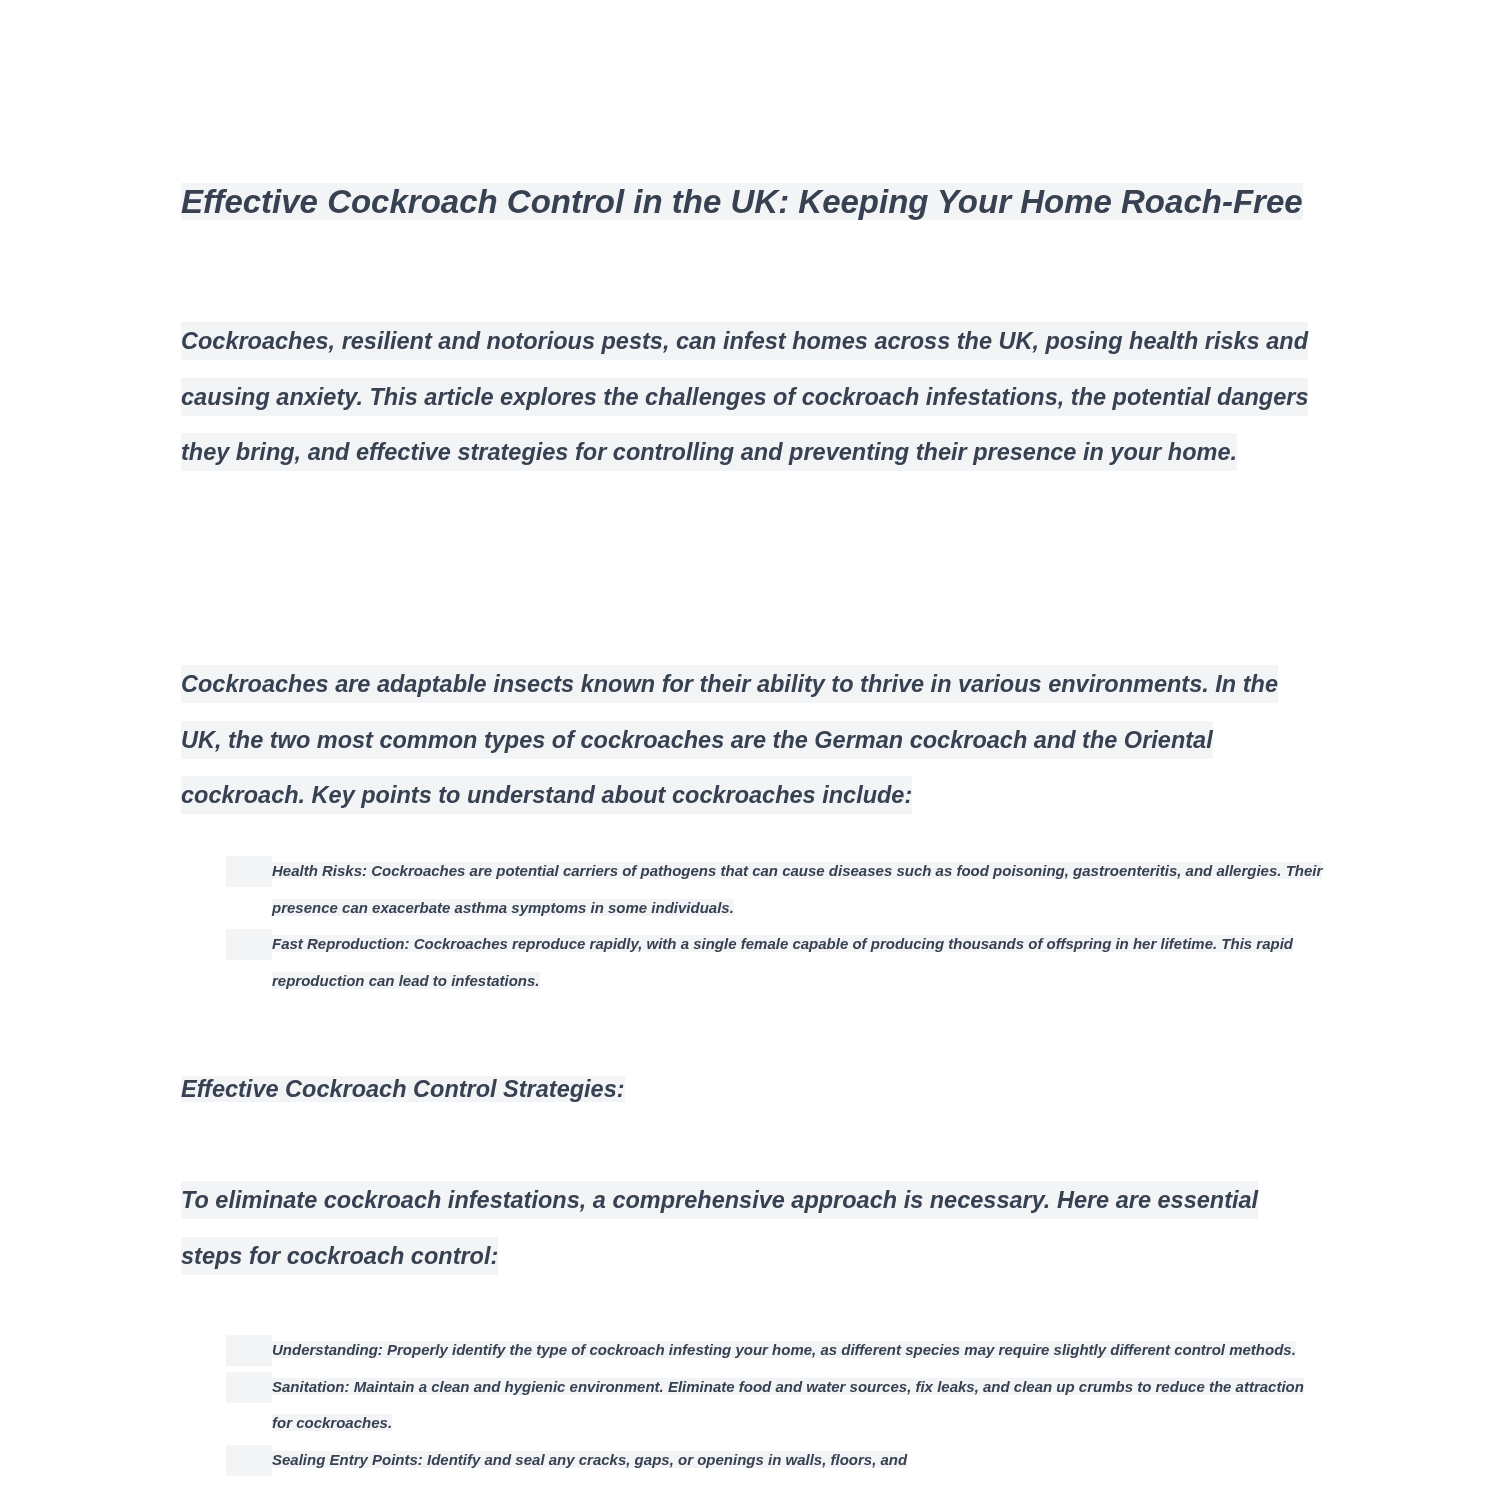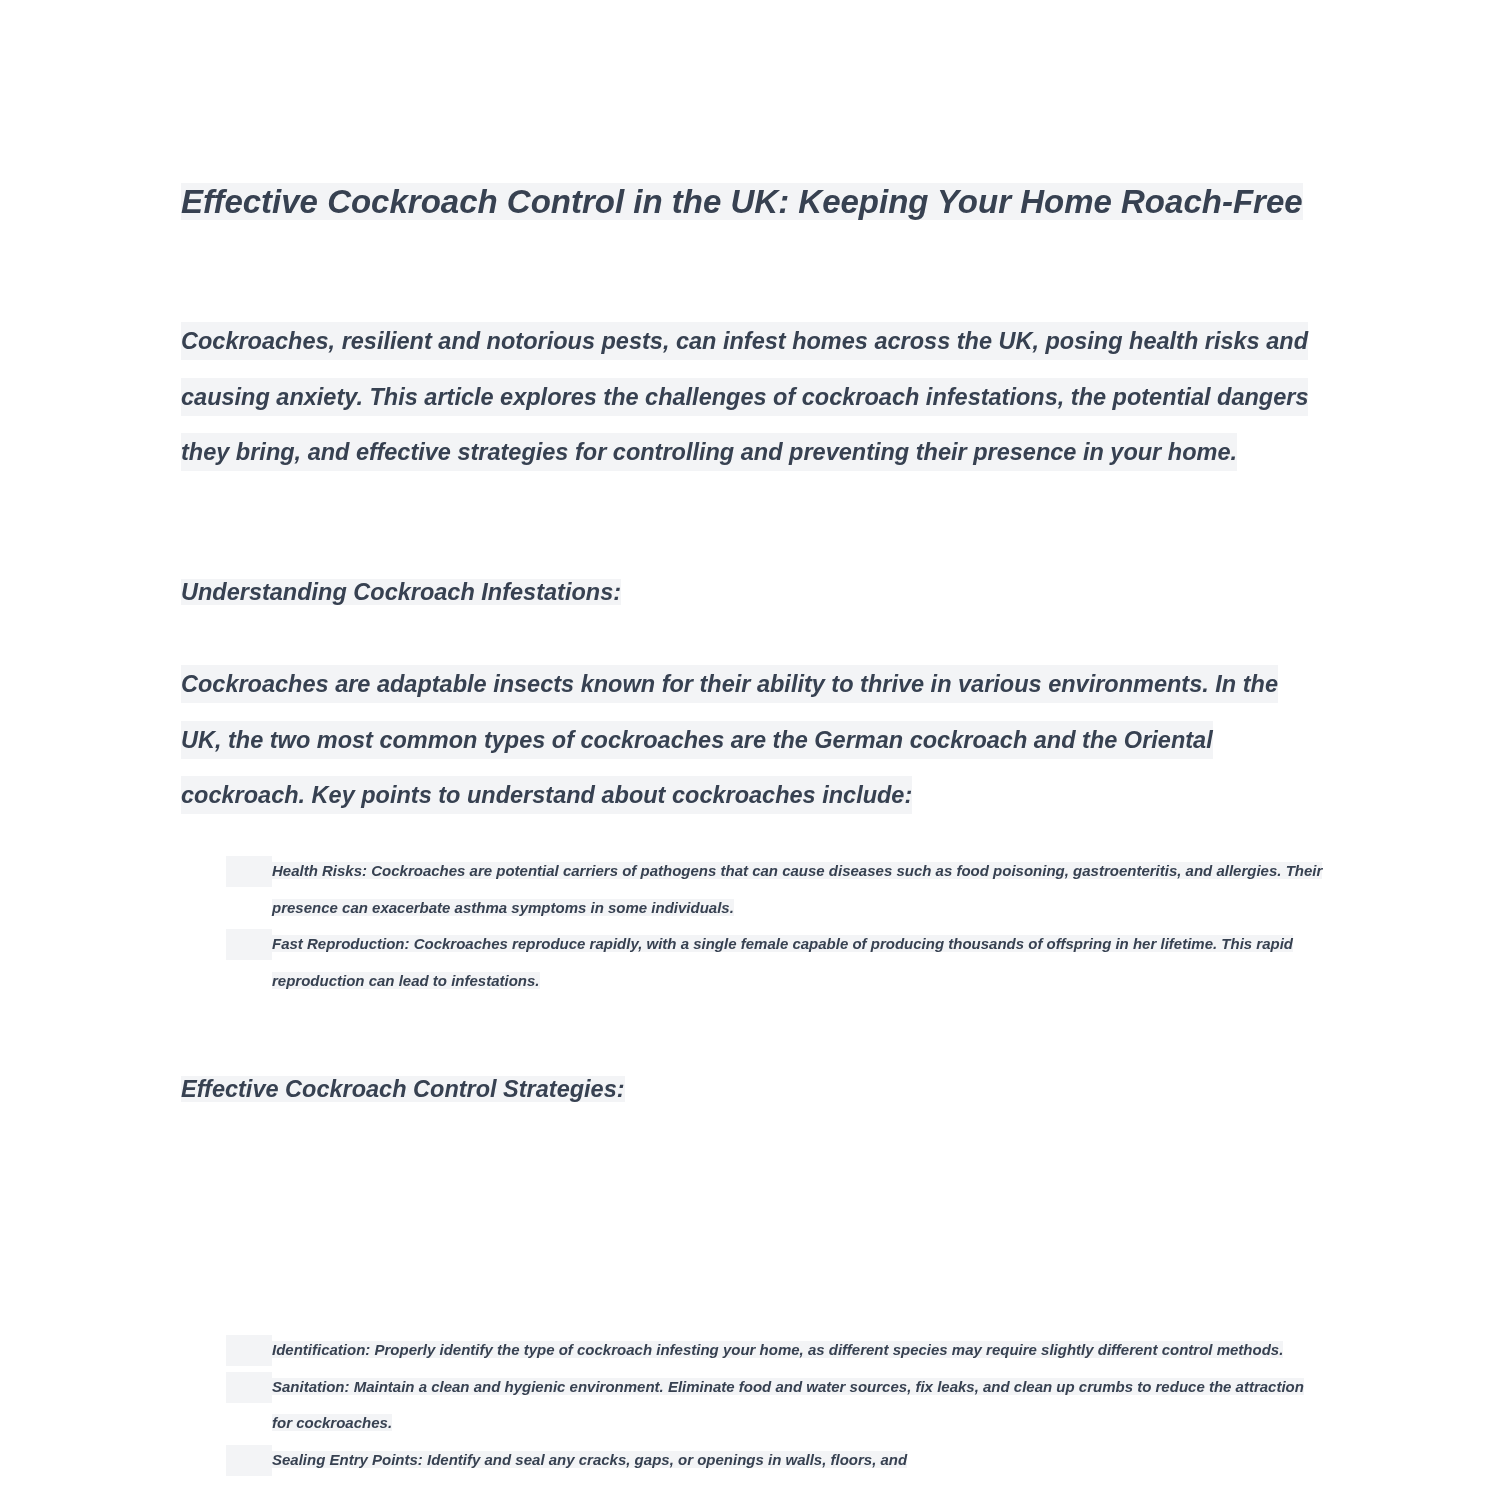--- a/index.html
+++ b/index.html
@@ -45,48 +45,48 @@
 <div class="page">
 
   <h1 class="title">
     <span class="hl">Effective Cockroach Control in the UK: Keeping Your Home Roach-Free</span>
   </h1>
 
   <p class="para" style="top:314px;">
     <span class="hl">Cockroaches, resilient and notorious pests, can infest homes across the UK, posing health risks and causing anxiety. This article explores the challenges of cockroach infestations, the potential dangers they bring, and effective strategies for controlling and preventing their presence in your home.</span>
   </p>
 
-  <h2 class="subhead" style="top:576px;">
-    <span class="hl">Understanding Cockroach Infestations:</span>
-  </h2>
 
   <p class="para" style="top:657px;">
     <span class="hl">Cockroaches are adaptable insects known for their ability to thrive in various environments. In the UK, the two most common types of cockroaches are the German cockroach and the Oriental cockroach. Key points to understand about cockroaches include:</span>
   </p>
 
   <ul class="list" style="top:853px;">
     <li>
       <span class="marker"></span>
       <span class="hl">Health Risks: Cockroaches are potential carriers of pathogens that can cause diseases such as food poisoning, gastroenteritis, and allergies. Their presence can exacerbate asthma symptoms in some individuals.</span>
     </li>
     <li>
       <span class="marker"></span>
       <span class="hl">Fast Reproduction: Cockroaches reproduce rapidly, with a single female capable of producing thousands of offspring in her lifetime. This rapid reproduction can lead to infestations.</span>
     </li>
   </ul>
 
   <h2 class="subhead" style="top:1073px;">
     <span class="hl">Effective Cockroach Control Strategies:</span>
   </h2>
 
+  <p class="para" style="top:1173px;">
+    <span class="hl">To eliminate cockroach infestations, a comprehensive approach is necessary. Here are essential steps for cockroach control:</span>
+  </p>
 
   <ul class="list" style="top:1332px;">
     <li>
       <span class="marker"></span>
-      <span class="hl">Identification: Properly identify the type of cockroach infesting your home, as different species may require slightly different control methods.</span>
+      <span class="hl">Understanding: Properly identify the type of cockroach infesting your home, as different species may require slightly different control methods.</span>
     </li>
     <li>
       <span class="marker"></span>
       <span class="hl">Sanitation: Maintain a clean and hygienic environment. Eliminate food and water sources, fix leaks, and clean up crumbs to reduce the attraction for cockroaches.</span>
     </li>
     <li>
       <span class="marker"></span>
       <span class="hl">Sealing Entry Points: Identify and seal any cracks, gaps, or openings in walls, floors, and</span>
     </li>
   </ul>

